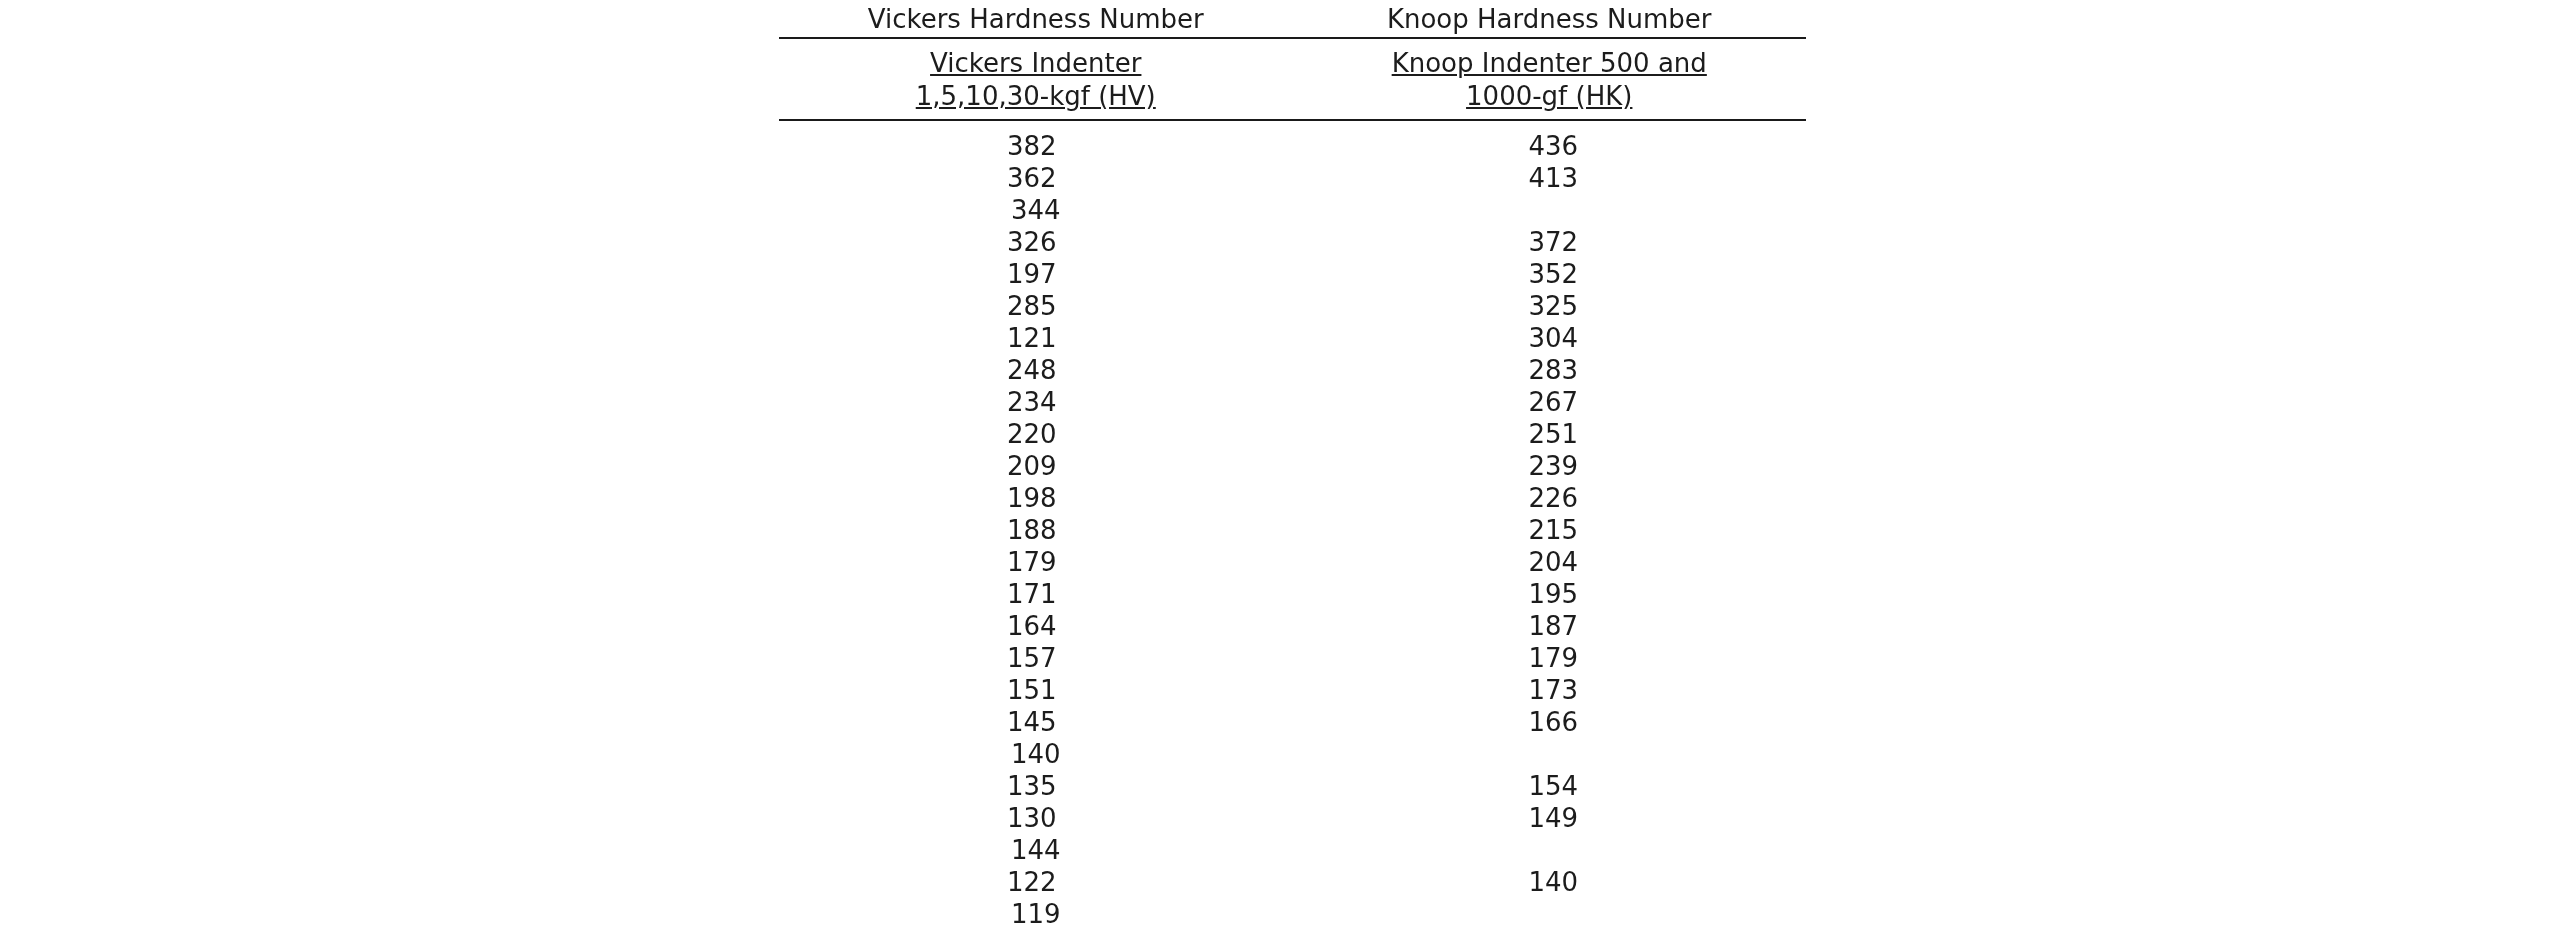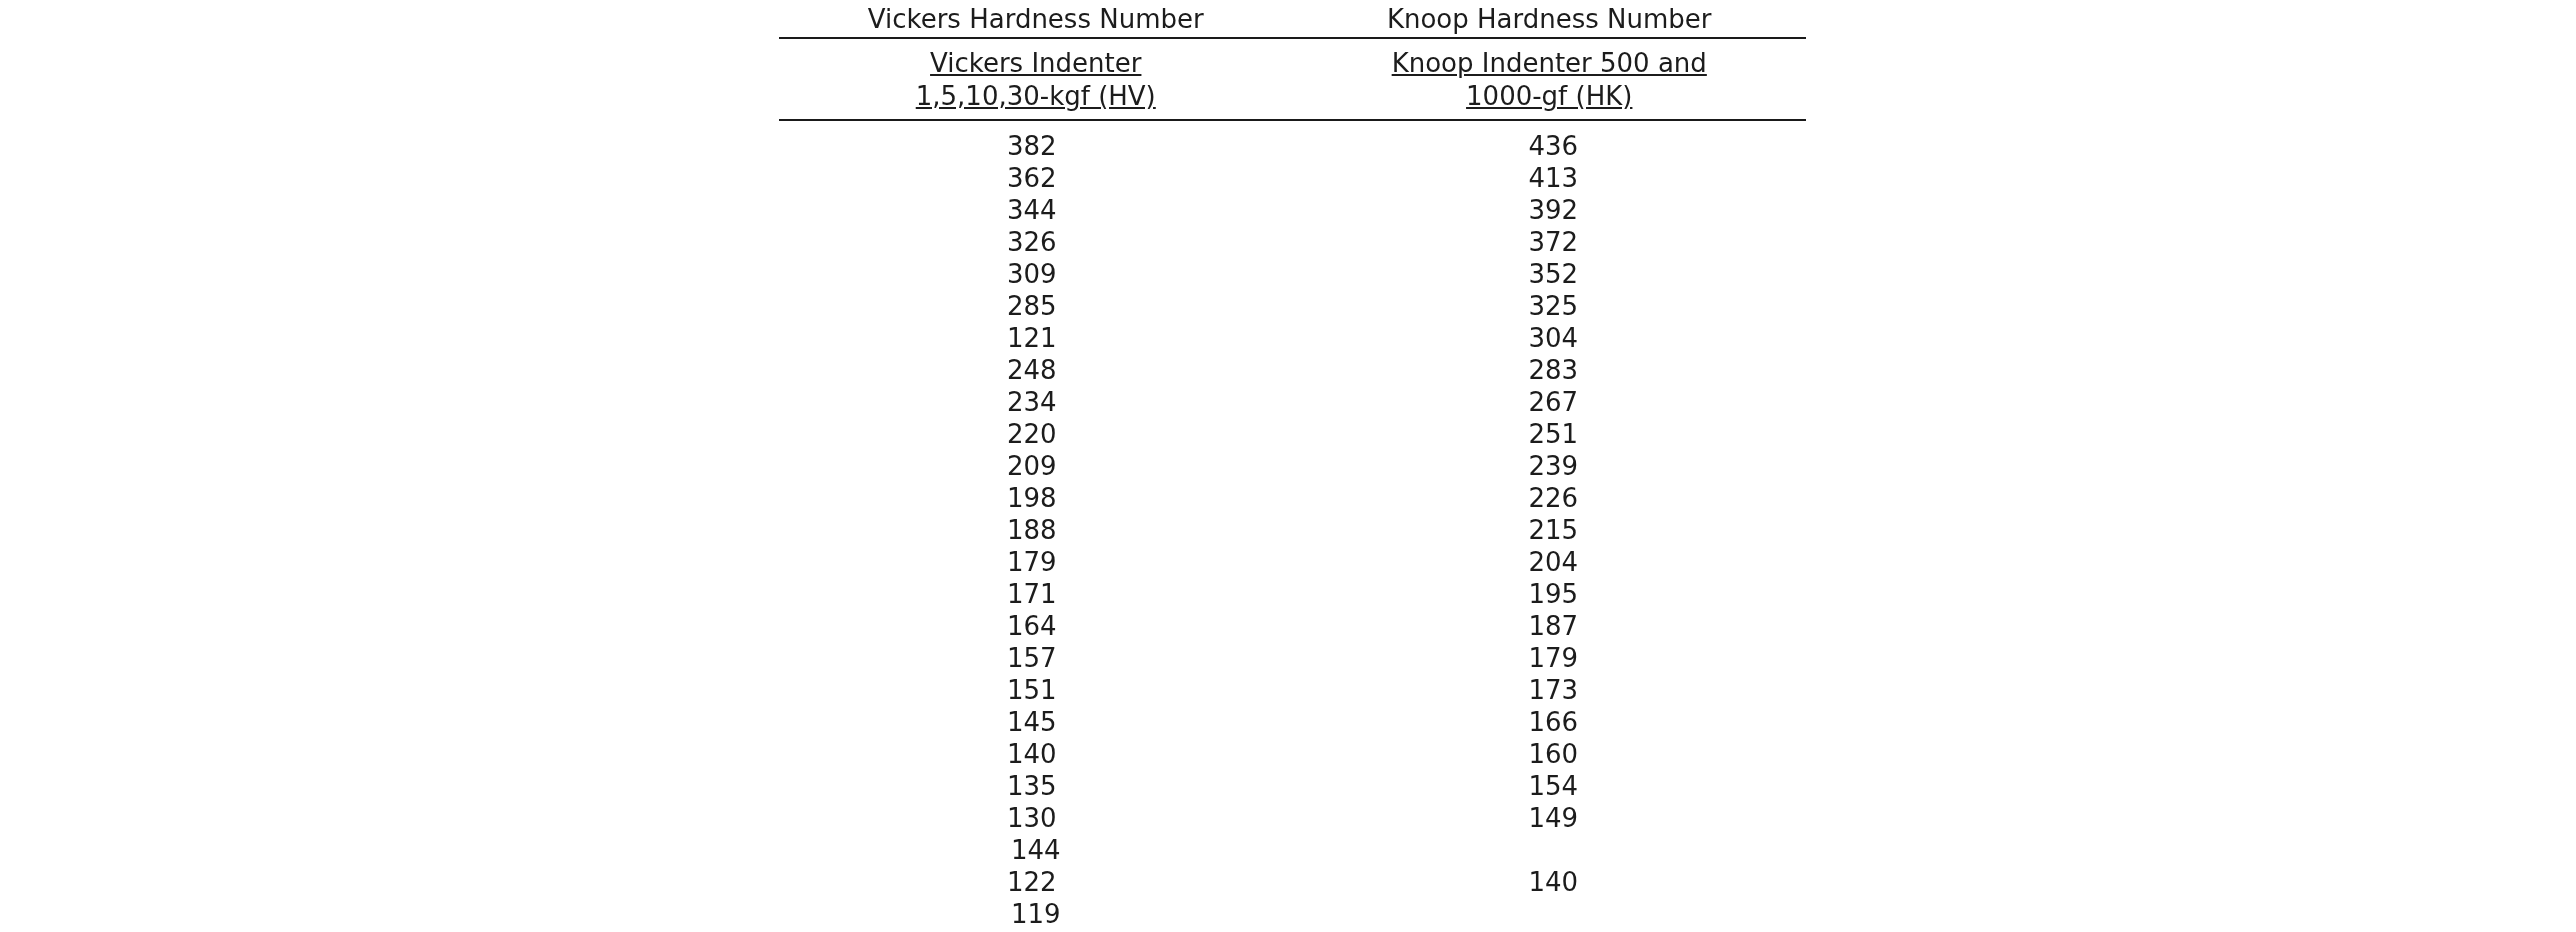--- a/index.html
+++ b/index.html
@@ -76,28 +76,27 @@
       <div class="data-row">
         <div class="col">382</div>
         <div class="col">436</div>
       </div>
       <div class="data-row">
         <div class="col">362</div>
         <div class="col">413</div>
       </div>
       <div class="data-row">
         <div class="col">344</div>
-        <div class="col">392</div>
       </div>
       <div class="data-row">
         <div class="col">326</div>
         <div class="col">372</div>
       </div>
       <div class="data-row">
-        <div class="col">309</div>
+        <div class="col">197</div>
         <div class="col">352</div>
       </div>
       <div class="data-row">
         <div class="col">285</div>
         <div class="col">325</div>
       </div>
       <div class="data-row">
         <div class="col">121</div>
         <div class="col">304</div>
       </div>
@@ -144,21 +143,20 @@
       <div class="data-row">
         <div class="col">151</div>
         <div class="col">173</div>
       </div>
       <div class="data-row">
         <div class="col">145</div>
         <div class="col">166</div>
       </div>
       <div class="data-row">
         <div class="col">140</div>
-        <div class="col">160</div>
       </div>
       <div class="data-row">
         <div class="col">135</div>
         <div class="col">154</div>
       </div>
       <div class="data-row">
         <div class="col">130</div>
         <div class="col">149</div>
       </div>
       <div class="data-row">

